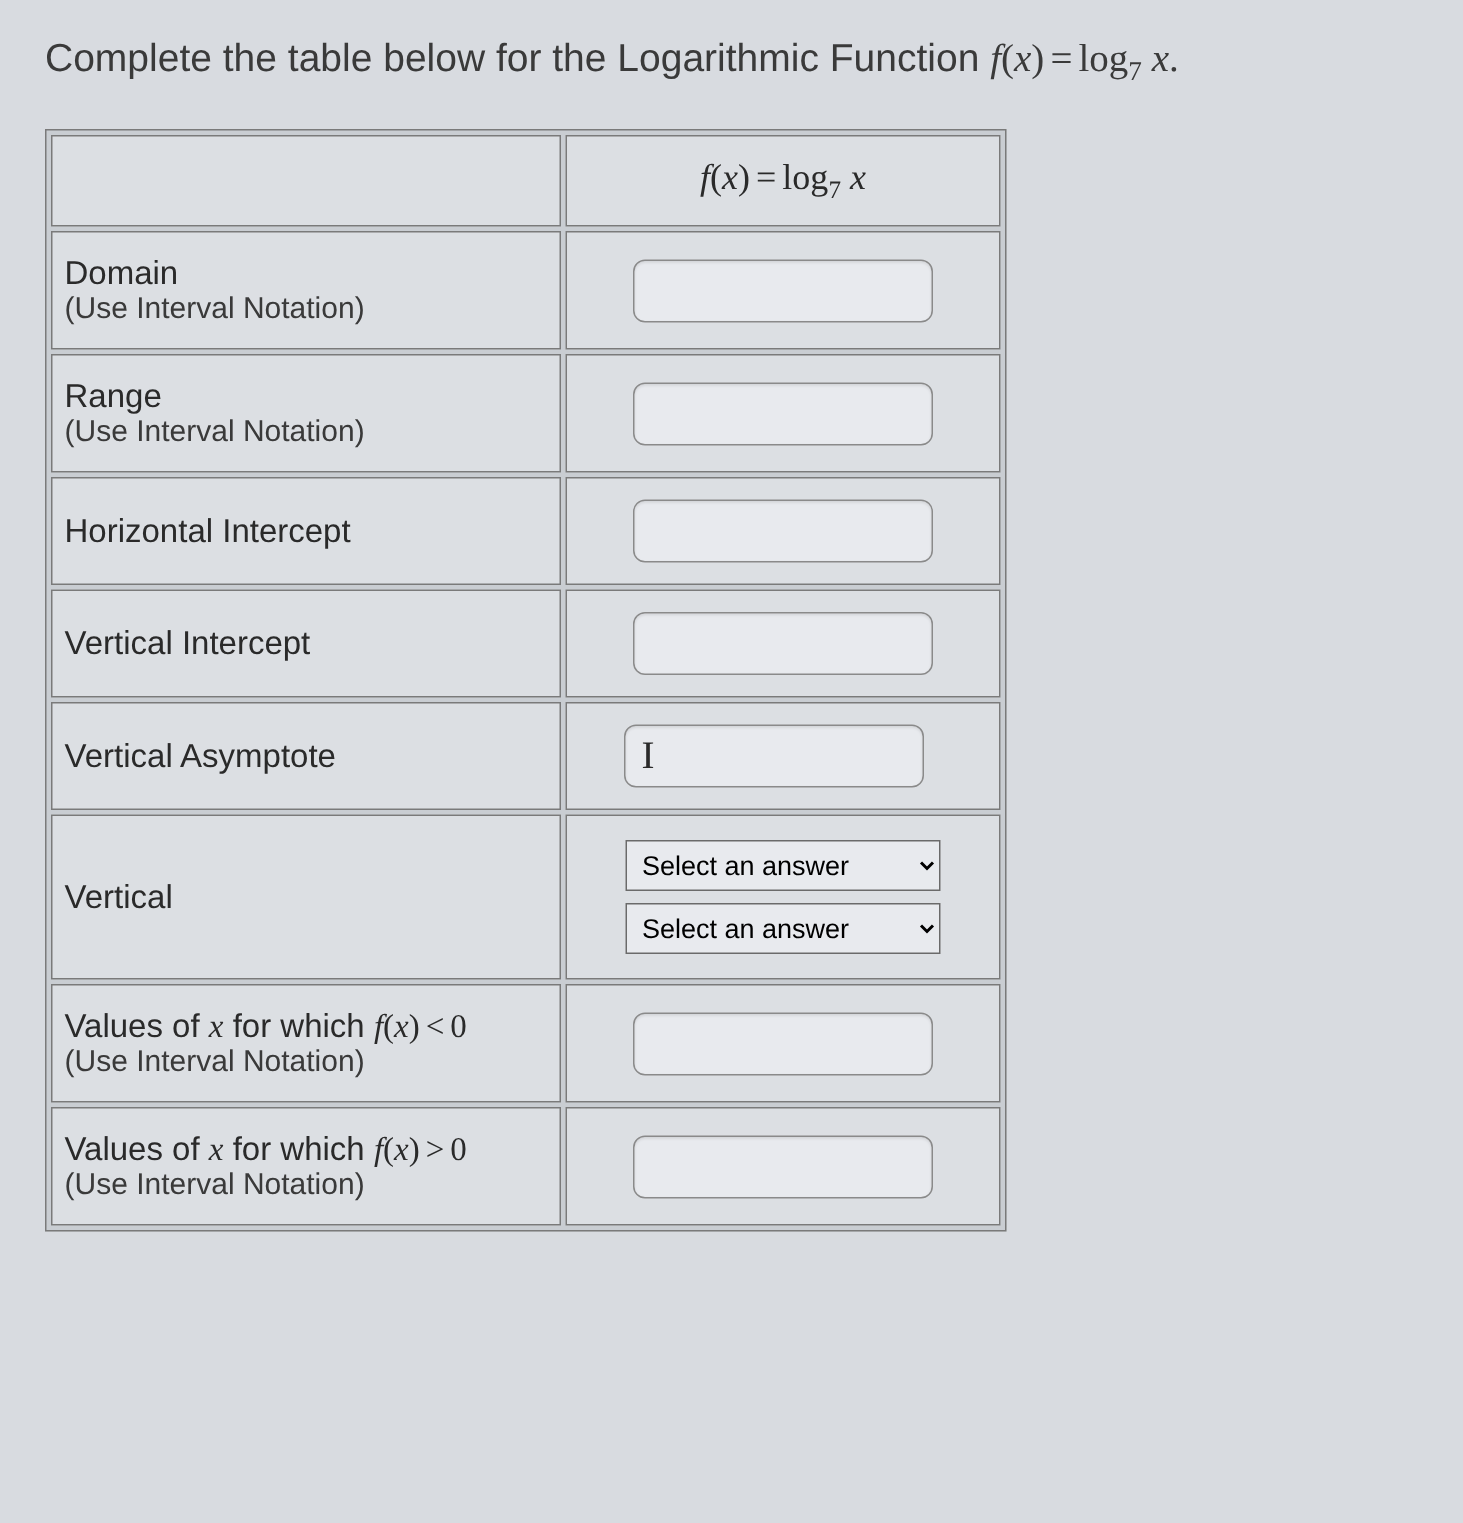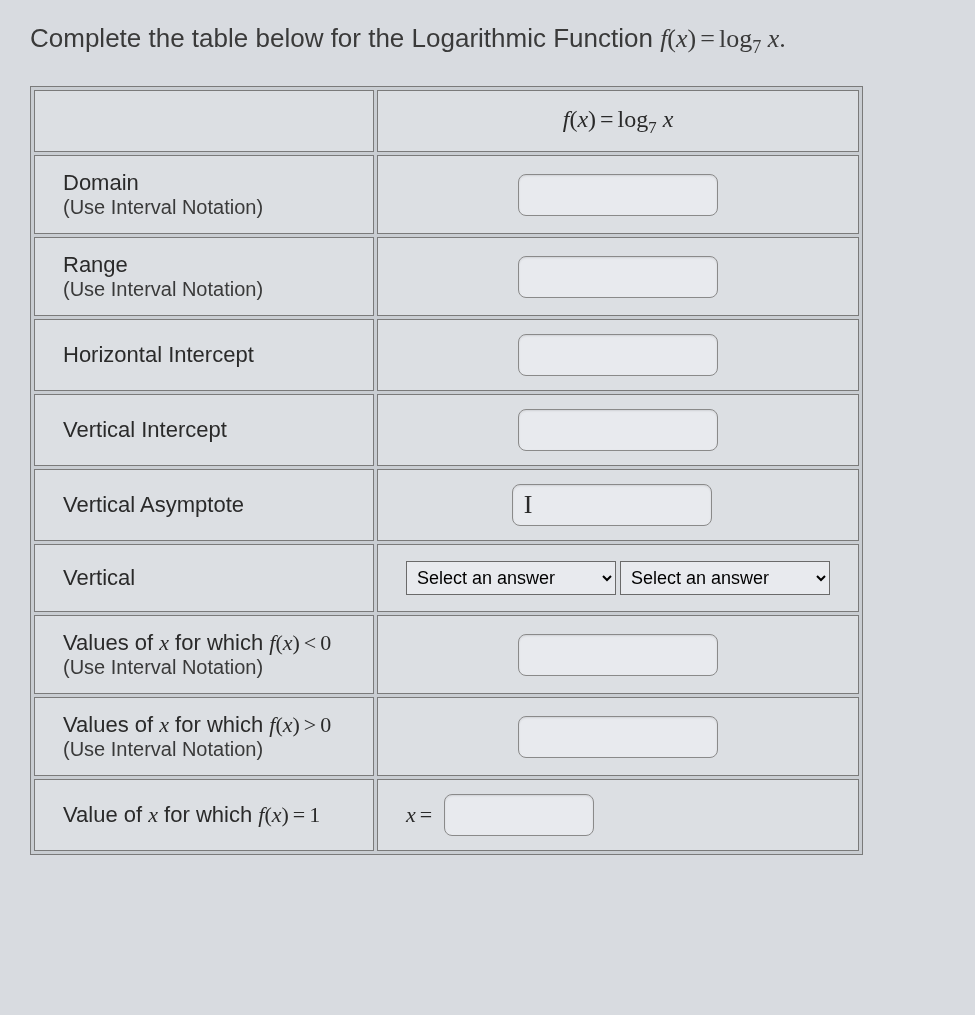--- a/index.html
+++ b/index.html
@@ -27,21 +27,21 @@
 
   table.outer {
     border-collapse: separate;
     border-spacing: 3px;
     border: 1px solid #7a7a7a;
     background: #c9cdd2;
   }
   table.outer td, table.outer th {
     border: 1px solid #7a7a7a;
     background: #dcdfe3;
-    padding: 14px 28px;
+    padding: 14px 8px;
     vertical-align: middle;
     font-size: 22px;
   }
   table.outer th {
     font-weight: normal;
     text-align: center;
     font-size: 24px;
   }
   .label-col { width: 340px; }
   .value-col { width: 290px; text-align: center; }
@@ -61,21 +61,21 @@
   input.answer.short { width: 150px; }
   select.answer-select {
     width: 210px;
     height: 34px;
     font-size: 18px;
     border: 1px solid #6a6a6a;
     background: #e8eaee;
     padding: 2px 6px;
     margin: 2px 0;
   }
-  .stack { display:flex; flex-direction:row; align-items:center; gap:4px; }
+  .stack { display:flex; flex-direction:column; align-items:center; gap:4px; }
   .inline-eq { display:flex; align-items:center; justify-content:flex-start; gap:8px; }
   .cursor {
     font-family: serif;
     font-size: 26px;
     color:#2a2a2a;
     pointer-events:none;
     position:relative;
     display:inline-block;
     margin-right:-20px;
     z-index:2;
@@ -192,30 +192,16 @@
         <span> for which </span>
         <span class="math"><span class="fn">f</span><span class="paren">(</span>x<span class="paren">)</span><span class="op">&gt;</span><span class="rm">0</span></span>
       </div>
       <div class="row-label-sub">(Use Interval Notation)</div>
     </td>
     <td class="value-col">
       <input class="answer" value="" style="">
     </td>
   </tr>
 
-  <tr>
-    <td class="label-col">
-      <span>Value of </span>
-      <span class="math">x</span>
-      <span> for which </span>
-      <span class="math"><span class="fn">f</span><span class="paren">(</span>x<span class="paren">)</span><span class="op">=</span><span class="rm">1</span></span>
-    </td>
-    <td class="value-col">
-      <div class="inline-eq">
-        <span class="math">x<span class="op">=</span></span>
-        <input class="answer short" value="" style="">
-      </div>
-    </td>
-  </tr>
 
 
 </tbody>
   </table>
 
 </body></html>

